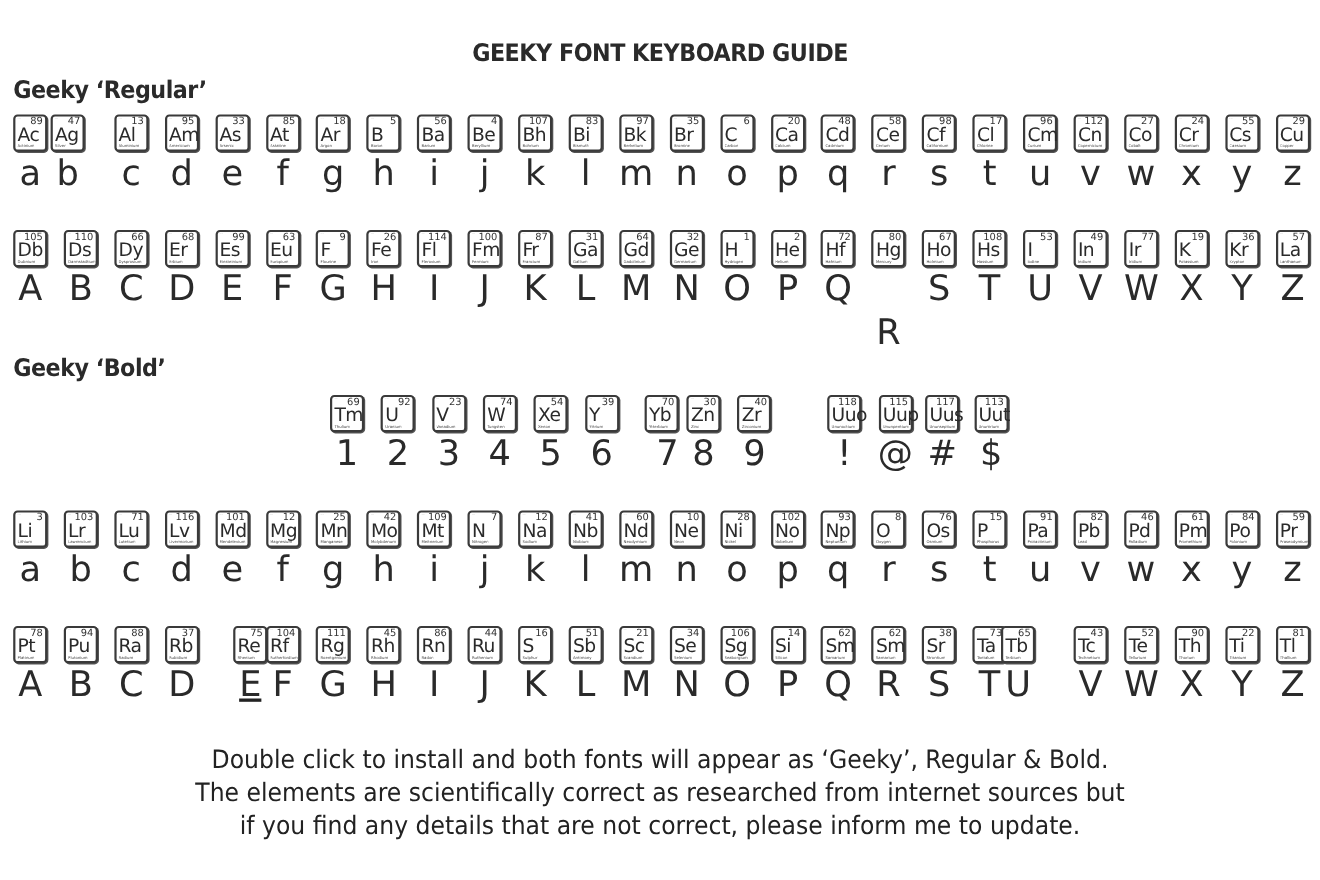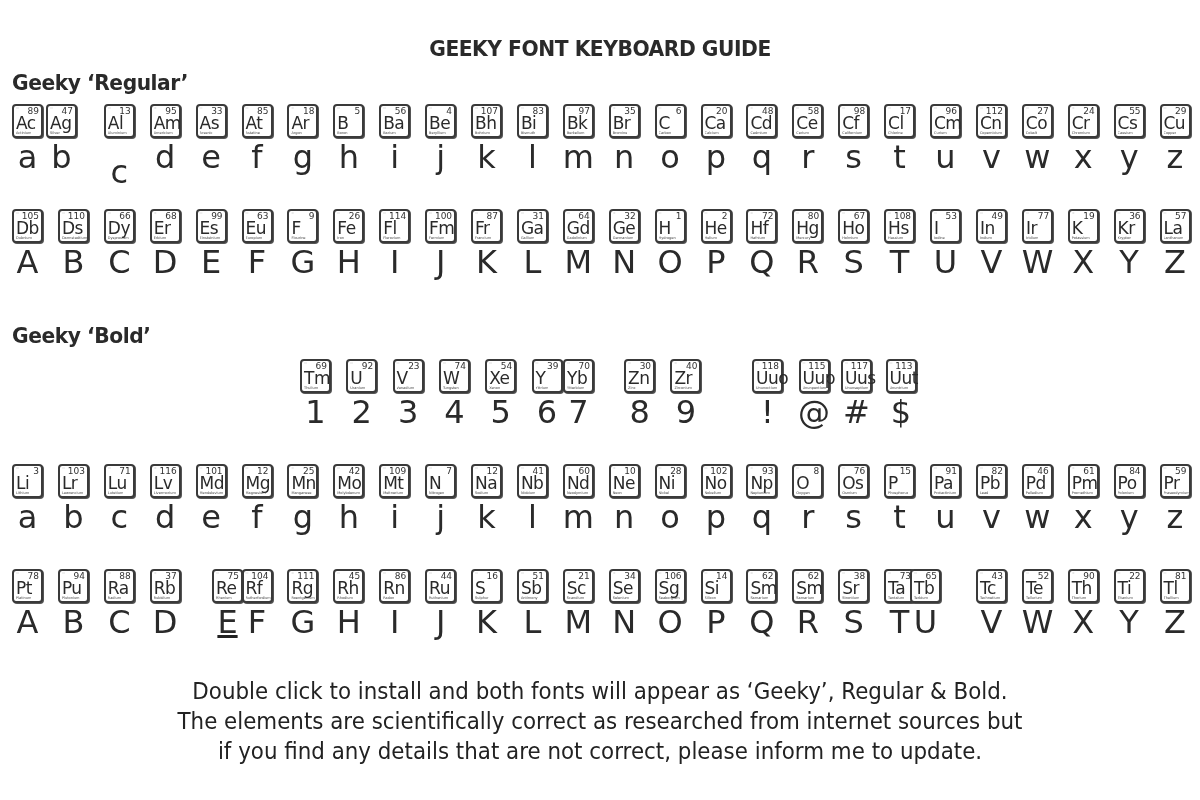--- a/index.html
+++ b/index.html
@@ -68,21 +68,21 @@
     </div>
     <div class="cell" style="position: absolute; left: 34px;">
       <div class="tile">
         <span class="mass">···</span>
         <span class="num">47</span>
         <span class="sym">Ag</span>
         <span class="ename">Silver</span>
       </div>
       <div class="key">b</div>
     </div>
-    <div class="cell" style="position: absolute; left: 91.8px; gap: 15px;">
+    <div class="cell" style="position: absolute; left: 91.8px;">
       <div class="tile">
         <span class="mass">···</span>
         <span class="num">13</span>
         <span class="sym">Al</span>
         <span class="ename">Aluminium</span>
       </div>
       <div class="key">c</div>
     </div>
     <div class="cell" style="position: absolute; left: 137.7px;">
       <div class="tile">
@@ -439,21 +439,21 @@
     </div>
     <div class="cell" style="position: absolute; left: 734.4px;">
       <div class="tile">
         <span class="mass">···</span>
         <span class="num">72</span>
         <span class="sym">Hf</span>
         <span class="ename">Hafnium</span>
       </div>
       <div class="key">Q</div>
     </div>
-    <div class="cell" style="position: absolute; left: 780.3px;">
+    <div class="cell" style="position: absolute; left: 780.3px; gap: 40px;">
       <div class="tile">
         <span class="mass">···</span>
         <span class="num">80</span>
         <span class="sym">Hg</span>
         <span class="ename">Mercury</span>
       </div>
       <div class="key">R</div>
     </div>
     <div class="cell" style="position: absolute; left: 826.2px;">
       <div class="tile">
@@ -578,21 +578,21 @@
     </div>
     <div class="cell" style="position: absolute; left: 231.5px;">
       <div class="tile">
         <span class="mass">···</span>
         <span class="num">39</span>
         <span class="sym">Y</span>
         <span class="ename">Yttrium</span>
       </div>
       <div class="key">6</div>
     </div>
-    <div class="cell" style="position: absolute; left: 263px;">
+    <div class="cell" style="position: absolute; left: 286px; align-items: flex-end;">
       <div class="tile">
         <span class="mass">···</span>
         <span class="num">70</span>
         <span class="sym">Yb</span>
         <span class="ename">Ytterbium</span>
       </div>
       <div class="key">7</div>
     </div>
     <div class="cell" style="position: absolute; left: 324.1px;">
       <div class="tile">

